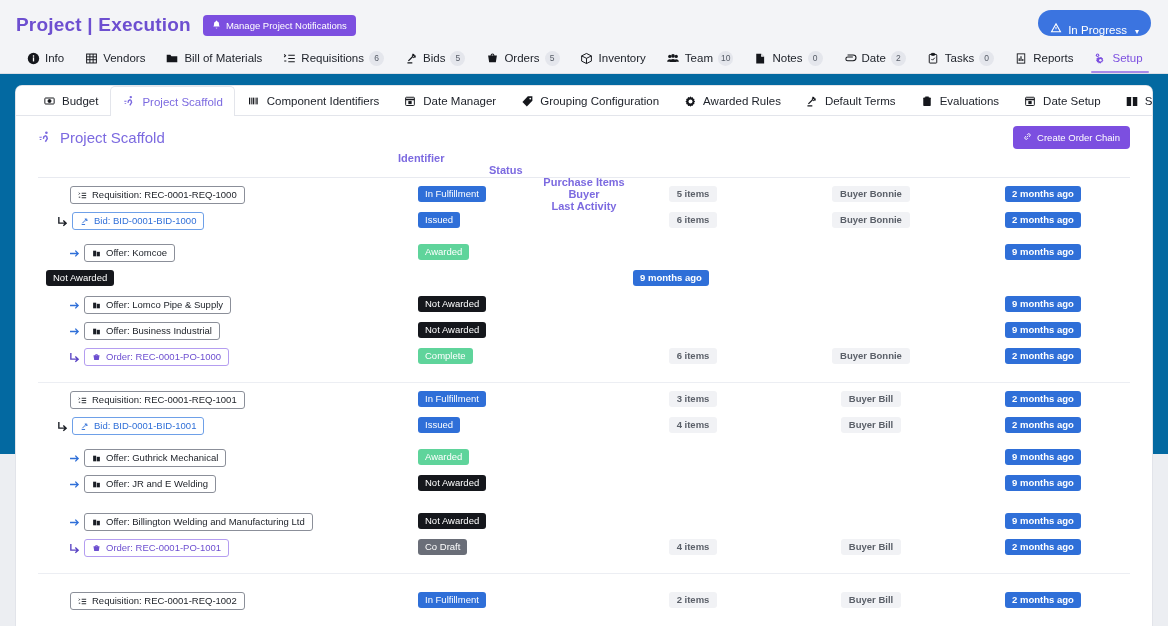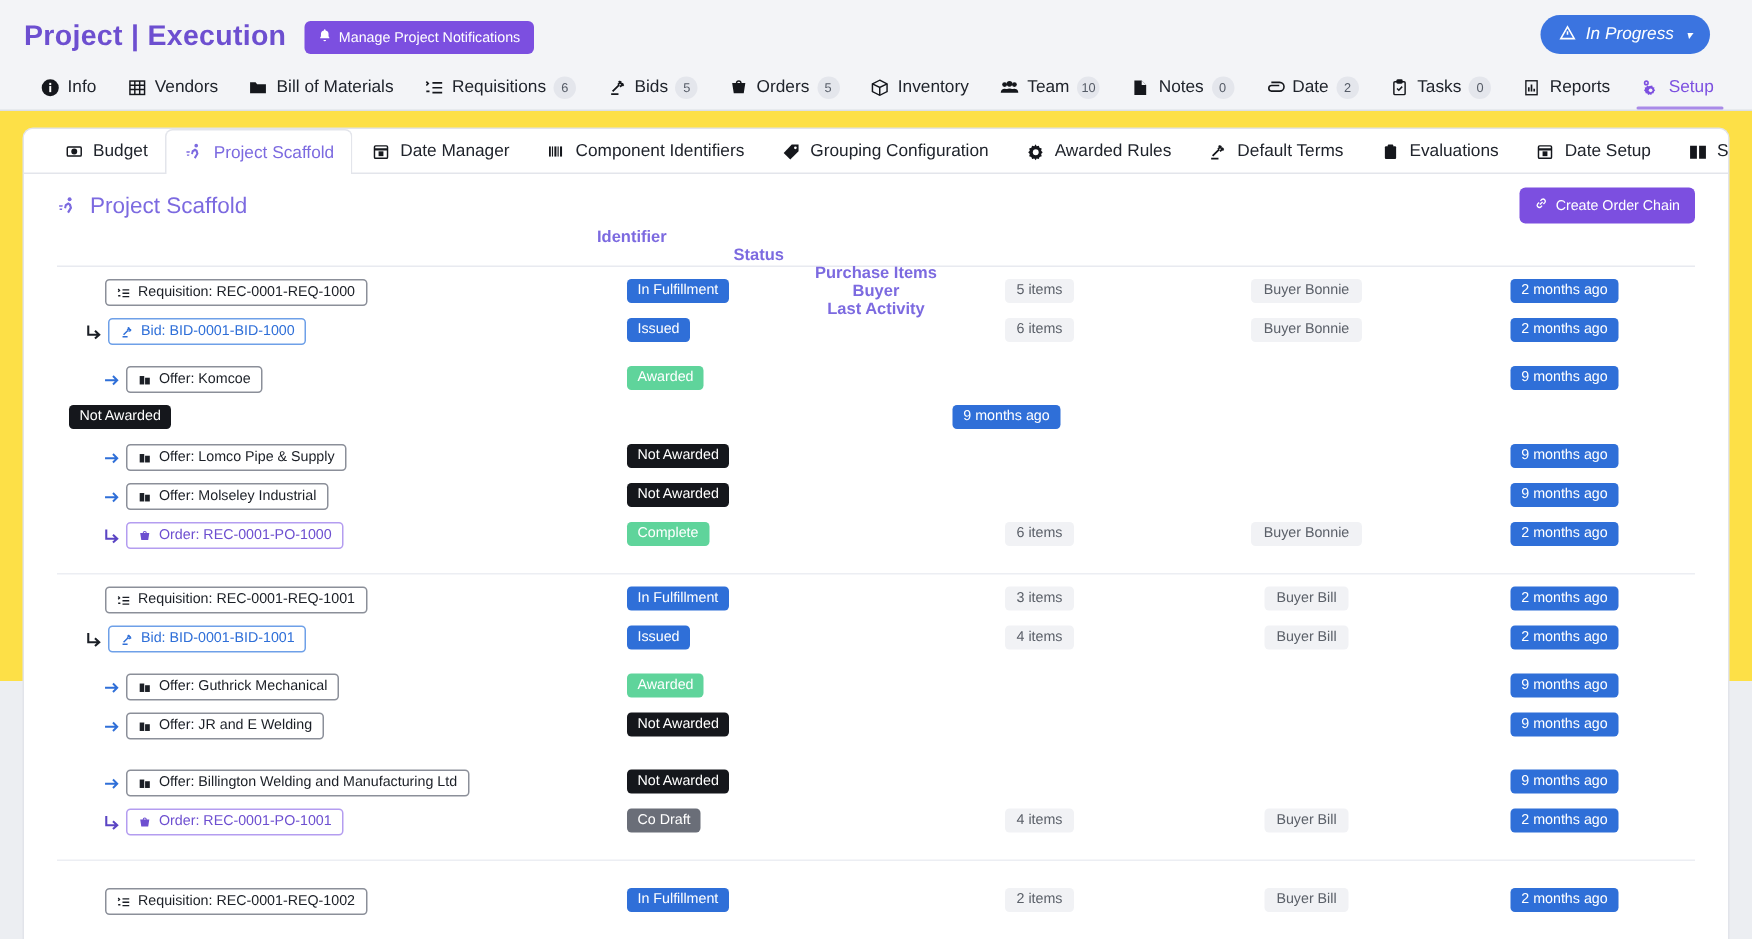--- a/index.html
+++ b/index.html
@@ -2,21 +2,21 @@
 <html><head>
 <meta charset="utf-8">
 <style>
   * { box-sizing: border-box; margin: 0; padding: 0; }
   html, body {
     width: 1168px; height: 626px;
     background: #eceef2;
     font-family: "Liberation Sans", sans-serif;
     overflow: hidden;
   }
-  .app { width: 1168px; height: 454px; position: relative; background: #fde047; }
+  .app { width: 1168px; height: 454px; position: relative; background: #0369a1; }
 
   
   .topbar {
     background: #f3f4f7;
     padding: 0 16px;
     height: 74px;
     position: relative;
     border-bottom: 1px solid #dcdfe6;
   }
   .title-row {
@@ -28,25 +28,25 @@
     letter-spacing: .2px; white-space: nowrap;
   }
   .notif-btn {
     background: #7c4fe0; color: #fff;
     border: none; border-radius: 4px;
     font-size: 9.5px; font-family: "Liberation Sans", sans-serif;
     padding: 5px 9px; display: inline-flex; align-items: center; gap: 5px;
     cursor: pointer; white-space: nowrap;
   }
   .status-btn {
-    position: absolute; right: 28px; top: 10px;
+    position: absolute; right: 17px; top: 10px;
     background: #3b74e0; color: #fff; border: none;
     border-radius: 16px; height: 26px; padding: 0 12px;
-    font-size: 11.5px; display: inline-flex; align-items: center; gap: 6px;
-    cursor: pointer; white-space: nowrap; font-style: italic;
+    font-size: 11.5px; display: inline-flex; align-items: flex-end; gap: 6px;
+    cursor: pointer; white-space: nowrap;
   }
   .caret { font-size: 8px; margin-left: 2px; }
 
   
   .mainnav { display: flex; align-items: center; gap: 0; height: 28px; }
   .navitem {
     display: inline-flex; align-items: center; gap: 5px;
     font-size: 11.5px; color: #20242c; cursor: pointer;
     padding: 0 10px; height: 28px; position: relative; white-space: nowrap;
   }
@@ -155,21 +155,21 @@
   .b-black { background: #15171c; }
   .b-gray  { background: #6a6e78; }
 
   .pill {
     display: inline-flex; align-items: center; justify-content: center;
     background: #f1f2f5; color: #5b6069; border-radius: 3px;
     font-size: 9.5px; padding: 3px 8px; white-space: nowrap; line-height: 1.1;
   }
   .blank { display: inline-block; }
   .cellwrap { display: flex; }
-  .c-pi .cellwrap, .c-by .cellwrap, .c-la .cellwrap { justify-content: center; }
+  .c-pi .cellwrap, .c-by .cellwrap, .c-la .cellwrap { justify-content: center; font-weight: bold; }
   .c-st .cellwrap { justify-content: flex-start; padding-left: 8px; }
 </style>
 </head>
 <body>
 
 <div class="app">
 
   <div class="topbar">
 
     <div class="title-row">
@@ -357,40 +357,40 @@
             <svg width="13" height="13" viewBox="0 0 16 16" fill="#7c6ae0">
               <circle cx="9.6" cy="2.6" r="1.5"></circle>
               <path d="M8.6 5L6 6.6l-.6 2.8 1.5.3.5-2 1.5-.8.8 2.1-2 3.4 1.4.9 2.4-4-.9-3.1zM4.4 7.2H1.6v1.2h2.6zM4 9.8H2v1.1h1.8z"></path>
             </svg>
           </span>
         <span>Project Scaffold</span>
       </div>
 
       <div class="subtab">
         <span class="nico">
-            <svg width="12" height="12" viewBox="0 0 16 16" fill="none" stroke="#15171c" stroke-width="1.3">
-              <rect x="2.2" y="3" width="11.6" height="11" rx="1"></rect>
-              <path d="M2.2 6h11.6" stroke-width="2"></path>
-              <rect x="6.5" y="8.5" width="3" height="3" fill="#15171c"></rect>
-            </svg>
-          </span>
-        <span>Date Manager</span>
-      </div>
-
-      <div class="subtab">
-        <span class="nico">
             <svg width="13" height="12" viewBox="0 0 16 16" fill="#15171c">
               <rect x="2" y="3.5" width="1.6" height="9"></rect>
               <rect x="4.6" y="3.5" width="1" height="9"></rect>
               <rect x="6.8" y="3.5" width="1.8" height="9"></rect>
               <rect x="9.6" y="3.5" width="1" height="9"></rect>
               <rect x="11.8" y="3.5" width="1.8" height="9"></rect>
             </svg>
           </span>
         <span>Component Identifiers</span>
+      </div>
+
+      <div class="subtab">
+        <span class="nico">
+            <svg width="12" height="12" viewBox="0 0 16 16" fill="none" stroke="#15171c" stroke-width="1.3">
+              <rect x="2.2" y="3" width="11.6" height="11" rx="1"></rect>
+              <path d="M2.2 6h11.6" stroke-width="2"></path>
+              <rect x="6.5" y="8.5" width="3" height="3" fill="#15171c"></rect>
+            </svg>
+          </span>
+        <span>Date Manager</span>
       </div>
 
       <div class="subtab">
         <span class="nico">
             <svg width="13" height="13" viewBox="0 0 16 16" fill="#15171c">
               <path d="M8.4 1.6H14v5.6L7.2 14 1.8 8.6z"></path>
               <circle cx="11.4" cy="4.4" r="1.1" fill="#fff"></circle>
             </svg>
           </span>
         <span>Grouping Configuration</span>
@@ -656,21 +656,21 @@
                     <path d="M2.5 8h10M9 4.5L12.5 8 9 11.5"></path>
                   </svg>
                 </span>
         <span class="chip ">
           <span class="cico">
                     <svg width="9" height="9" viewBox="0 0 16 16" fill="#1b1f26">
                       <rect x="2" y="3" width="5.4" height="10"></rect>
                       <rect x="8.4" y="5" width="5.6" height="8"></rect>
                     </svg>
                   </span>
-          <span>Offer: Molseley Industrial</span>
+          <span>Offer: Business Industrial</span>
         </span>
       </div>
       <div class="c-st">
         <div class="cellwrap">
                   <span class="badge b-black">Not Awarded</span>
                 </div>
       </div>
       <div class="c-pi">
         <div class="cellwrap">
                   <span class="blank"></span>

